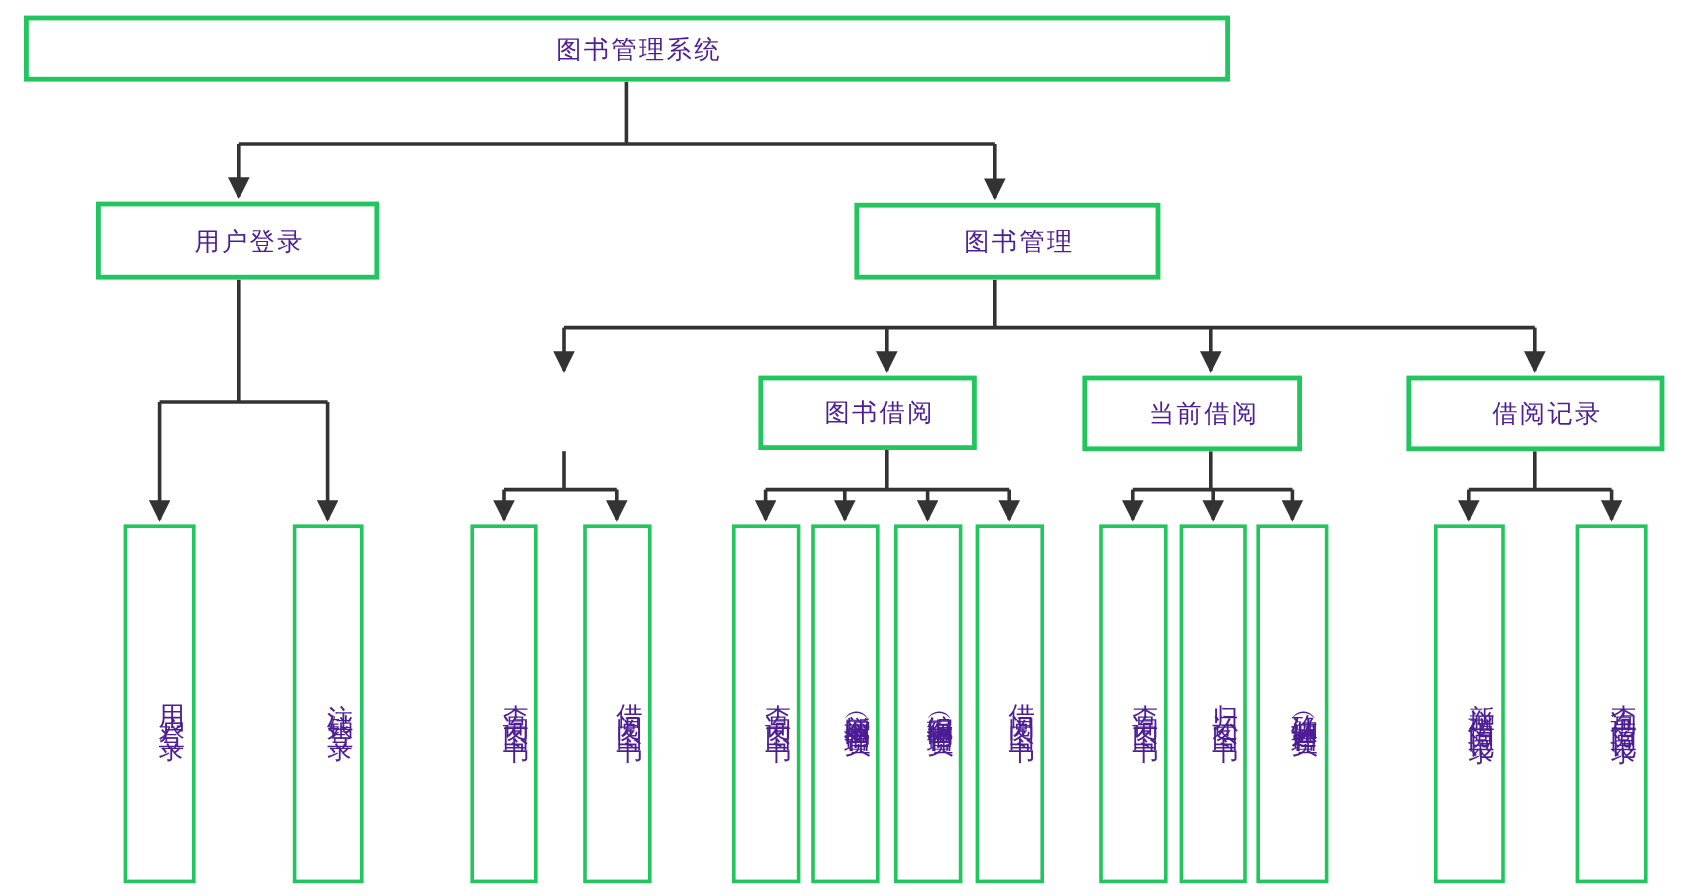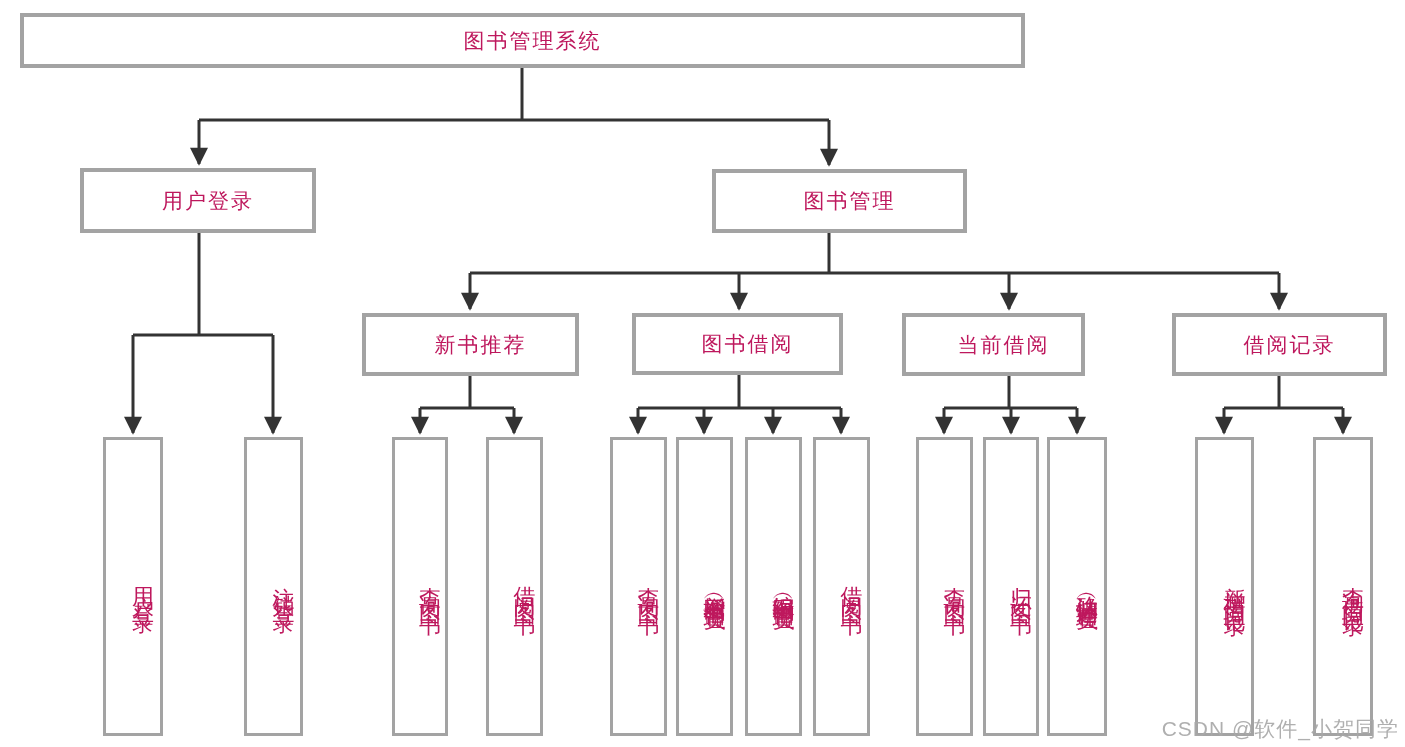--- a/index.html
+++ b/index.html
@@ -14,25 +14,25 @@
   svg.connectors {
     position: absolute;
     left: 0; top: 0;
     width: 1405px; height: 747px;
     z-index: 1;
   }
   .box {
     position: absolute;
     box-sizing: border-box;
     background: #ffffff;
-    border: 3px solid #a3a3a3;
+    border: 3px solid #22c55e;
     display: flex;
     align-items: center;
     justify-content: center;
-    color: #be185d;
+    color: #4c1d95;
     font-size: 21px;
     letter-spacing: 2px;
     z-index: 2;
     white-space: nowrap;
     padding-left: 20px;
   }
   .hbox { border-width: 4px; }
   .vbox {
     writing-mode: vertical-lr;
     letter-spacing: 9px;
@@ -102,22 +102,21 @@
       <path d="M1224 408 V433" marker-end="url(#arrow)"></path>
       <path d="M1343 408 V433" marker-end="url(#arrow)"></path>
     </g>
   </svg>
 
   <div class="box hbox" style="left:20px; top:13px; width:1005px; height:55px;">图书管理系统</div>
 
   <div class="box hbox" style="left:80px; top:168px; width:236px; height:65px;">用户登录</div>
   <div class="box hbox" style="left:712px; top:169px; width:255px; height:64px;">图书管理</div>
 
-  <div class="box hbox" style="left:362px; top:313px; width:217px; height:63px;">新书推荐</div>
-  <div class="box hbox" style="left:632px; top:313px; width:211px; height:62px;">图书借阅</div>
+  <div class="box hbox" style="left:632px; top:313px; width:182px; height:62px;">图书借阅</div>
   <div class="box hbox" style="left:902px; top:313px; width:183px; height:63px;">当前借阅</div>
   <div class="box hbox" style="left:1172px; top:313px; width:215px; height:63px;">借阅记录</div>
 
   <div class="box vbox" style="left:103px; top:437px; width:60px; height:299px;">用户登录</div>
   <div class="box vbox" style="left:244px; top:437px; width:59px; height:299px;">注销登录</div>
 
   <div class="box vbox" style="left:392px; top:437px; width:56px; height:299px;">查询图书</div>
   <div class="box vbox" style="left:486px; top:437px; width:57px; height:299px;">借阅图书</div>
 
   <div class="box vbox" style="left:610px; top:437px; width:57px; height:299px;">查询图书</div>
@@ -125,15 +124,14 @@
   <div class="box vbox" style="left:745px; top:437px; width:57px; height:299px; letter-spacing:2px;">编辑图书（管理员）</div>
   <div class="box vbox" style="left:813px; top:437px; width:57px; height:299px;">借阅图书</div>
 
   <div class="box vbox" style="left:916px; top:437px; width:57px; height:299px;">查询图书</div>
   <div class="box vbox" style="left:983px; top:437px; width:56px; height:299px;">归还图书</div>
   <div class="box vbox" style="left:1047px; top:437px; width:60px; height:299px; letter-spacing:2px;">确认归还（管理员）</div>
 
   <div class="box vbox" style="left:1195px; top:437px; width:59px; height:299px; letter-spacing:6px;">新增借阅记录</div>
   <div class="box vbox" style="left:1313px; top:437px; width:60px; height:299px; letter-spacing:6px;">查询借阅记录</div>
 
-  <div class="watermark">CSDN @软件_小贺同学</div>
 
 </div>
 
 </body></html>

